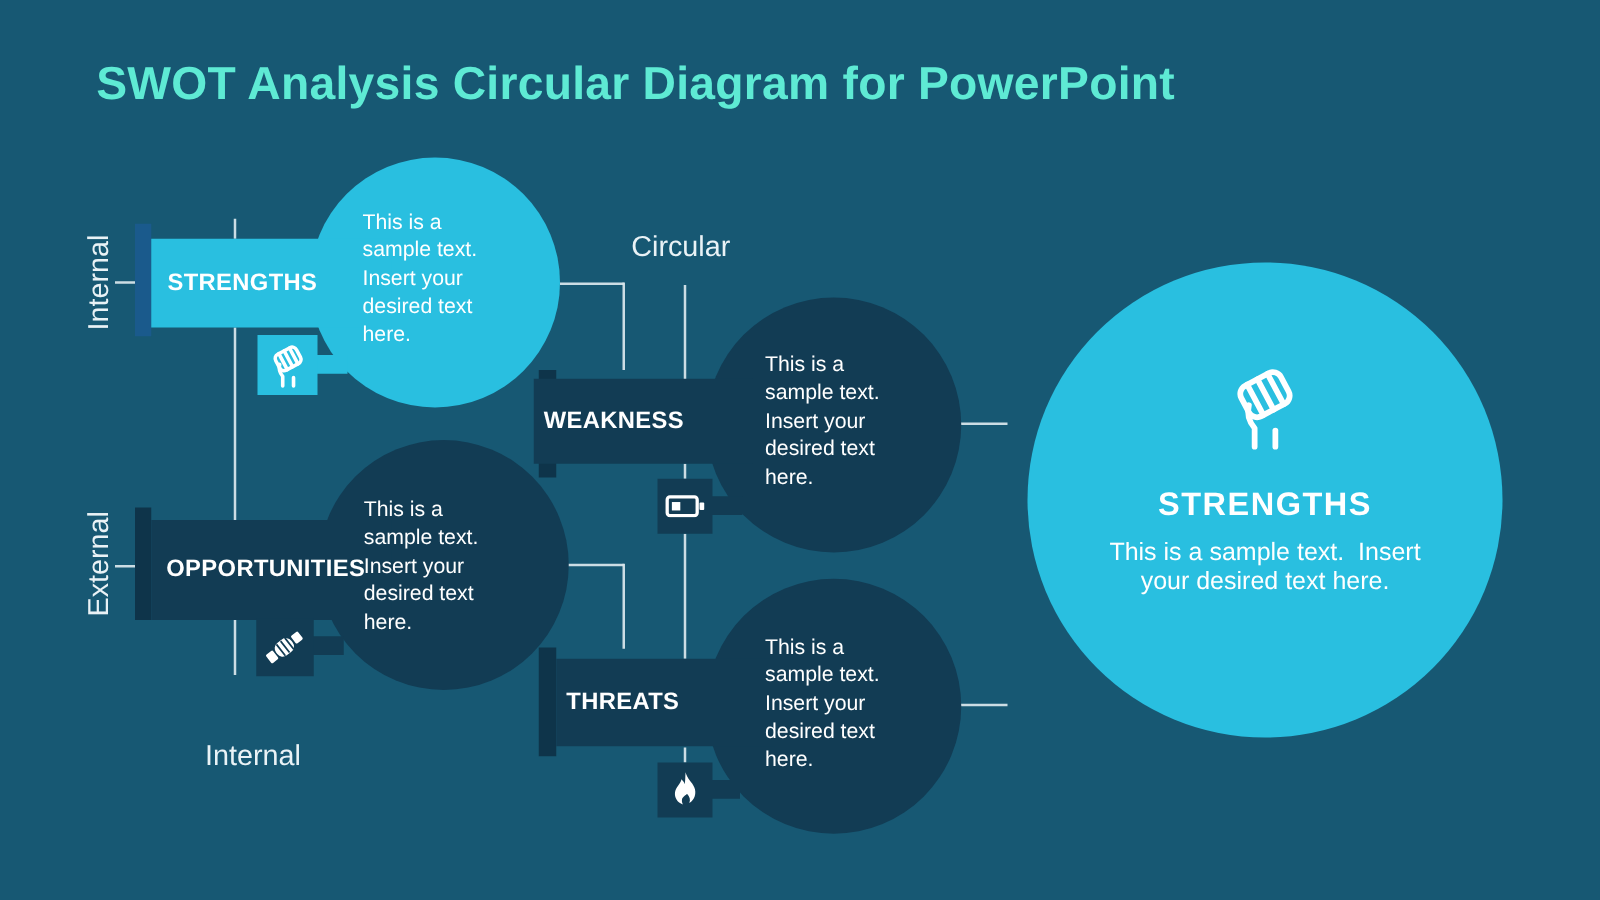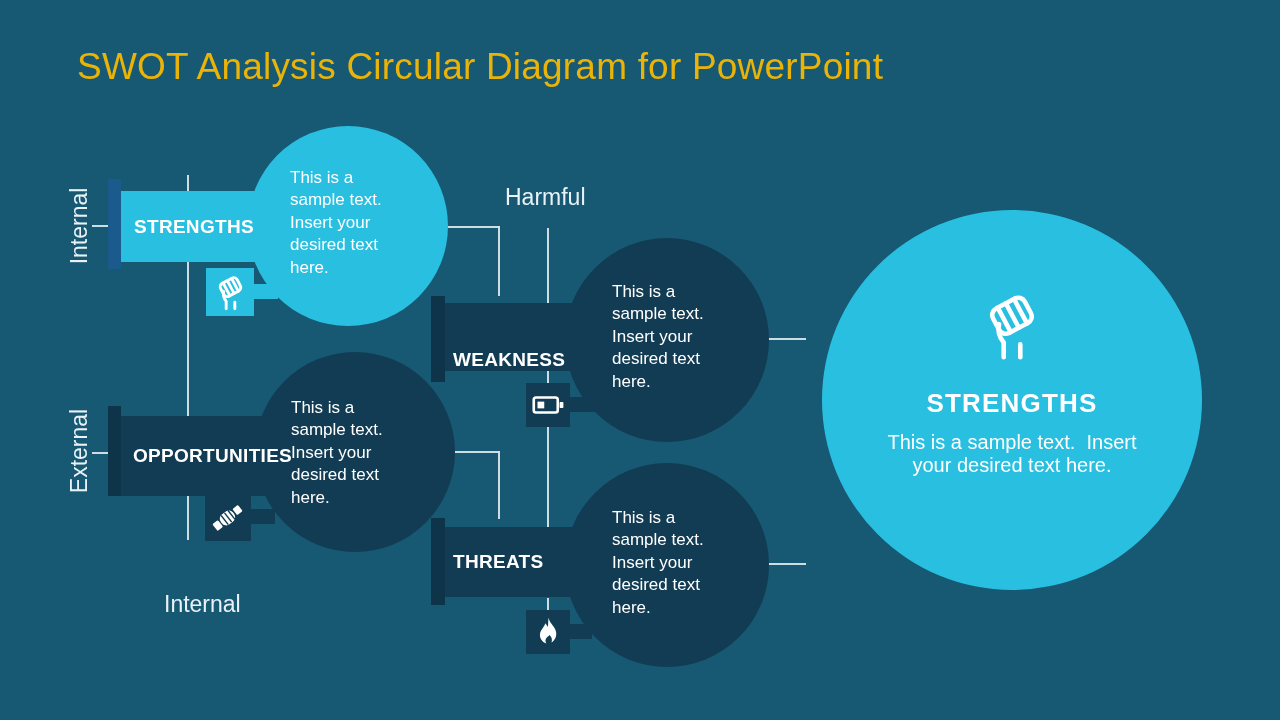--- a/index.html
+++ b/index.html
@@ -9,21 +9,21 @@
     --bracket-navy:#0e344a;
     --bracket-blue:#1a5a8c;
     --connector:#dce8ee;
     --text:#ffffff;
   }
   *{margin:0;padding:0;box-sizing:border-box;}
   html,body{width:1280px;height:720px;overflow:hidden;}
   body{font-family:"Liberation Sans", sans-serif;}
   .slide{position:relative;width:1280px;height:720px;background:var(--background);}
   .abs{position:absolute;}
-  .title{left:77px;top:46px;font-size:37px;letter-spacing:.2px;color:#eab308;font-weight:400;white-space:nowrap;}
+  .title{left:77px;top:46px;font-size:37px;letter-spacing:.2px;color:#5eead4;font-weight:700;white-space:nowrap;}
   .axis{color:#e9f2f6;font-size:23px;white-space:nowrap;}
   .axis.rot{transform:translate(-50%,-50%) rotate(-90deg);}
   .line{background:var(--connector);opacity:.92;}
   .circle{border-radius:50%;}
   .c-cyan{background:var(--accent-cyan);}
   .c-navy{background:var(--dark-navy);}
   .b-blue{background:var(--bracket-blue);}
   .b-navy{background:var(--bracket-navy);}
   .labelbox{display:flex;align-items:center;color:var(--text);font-weight:bold;font-size:19px;letter-spacing:.3px;white-space:nowrap;}
   .sample{color:var(--text);font-size:17px;line-height:22.4px;white-space:pre-wrap;}
@@ -34,21 +34,21 @@
 </style>
 </head>
 <body>
 
 <div class="slide">
 
   <div class="abs title">SWOT Analysis Circular Diagram for PowerPoint</div>
 
   <div class="abs axis rot" style="left:79px;top:226px;">Internal</div>
   <div class="abs axis rot" style="left:79px;top:451px;">External</div>
-  <div class="abs axis" style="left:505px;top:184px;">Harmful</div>
+  <div class="abs axis" style="left:505px;top:184px;">Circular</div>
   <div class="abs axis" style="left:164px;top:591px;">Internal</div>
   <div class="abs line" style="left:92px;top:225px;width:17px;height:2px;"></div>
   <div class="abs line" style="left:92px;top:452px;width:17px;height:2px;"></div>
 
   <div class="abs line" style="left:187px;top:175px;width:2px;height:16px;"></div>
   <div class="abs line" style="left:187px;top:262px;width:2px;height:155px;"></div>
   <div class="abs line" style="left:187px;top:488px;width:2px;height:52px;"></div>
   <div class="abs line" style="left:448px;top:226px;width:51px;height:2px;"></div>
   <div class="abs line" style="left:498px;top:226px;width:2px;height:70px;"></div>
   <div class="abs line" style="left:547px;top:228px;width:2px;height:76px;"></div>
@@ -78,21 +78,21 @@
           <path d="M17 72 V56 C12 50 10 44 12 36"></path>
           <path d="M35 72 V58"></path>
         </g>
       </svg>
     </div>
   </div>
 
   <div>
     <div class="abs b-navy" style="left:431px;top:296px;width:14px;height:86px;"></div>
     <div class="abs circle c-navy" style="left:565px;top:238px;width:204px;height:204px;"></div>
-    <div class="abs labelbox c-navy" style="left:445px;top:303px;width:175px;height:68px;padding-left:8px;align-items:flex-end;">
+    <div class="abs labelbox c-navy" style="left:427px;top:303px;width:175px;height:68px;padding-left:8px;">
       <span>WEAKNESS</span>
     </div>
     <div class="abs sample" style="left:612px;top:281px;width:104px;">This is a sample text. Insert your desired text here.</div>
     <div class="abs c-navy" style="left:568px;top:397px;width:26px;height:15px;"></div>
     <div class="abs tile c-navy" style="left:526px;top:383px;width:44px;height:44px;">
       <svg width="32" height="18" viewBox="0 0 42 24">
         <rect x="2" y="2" width="32" height="20" rx="3" fill="none" stroke="#ffffff" stroke-width="3.5"></rect>
         <rect x="7" y="7.5" width="9" height="9" fill="#ffffff"></rect>
         <rect x="36.5" y="8" width="5" height="8" rx="1" fill="#ffffff"></rect>
       </svg>

